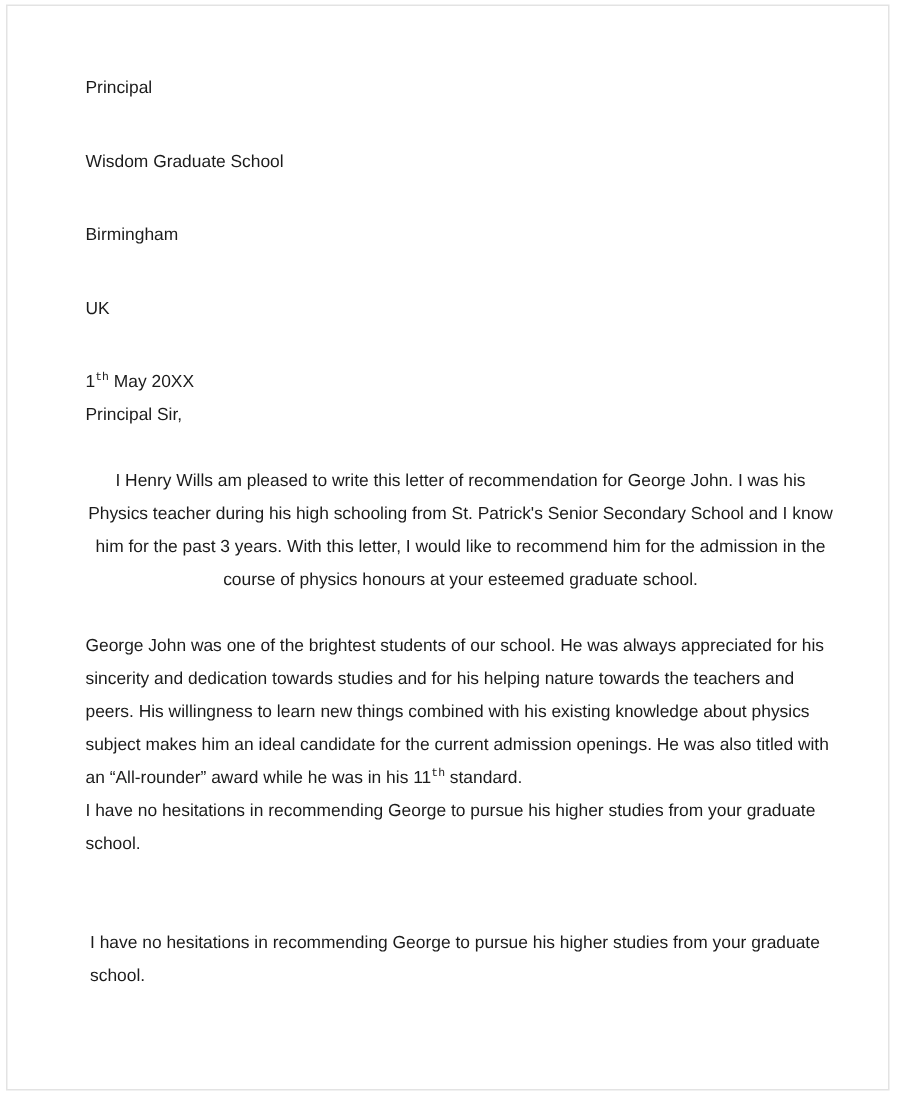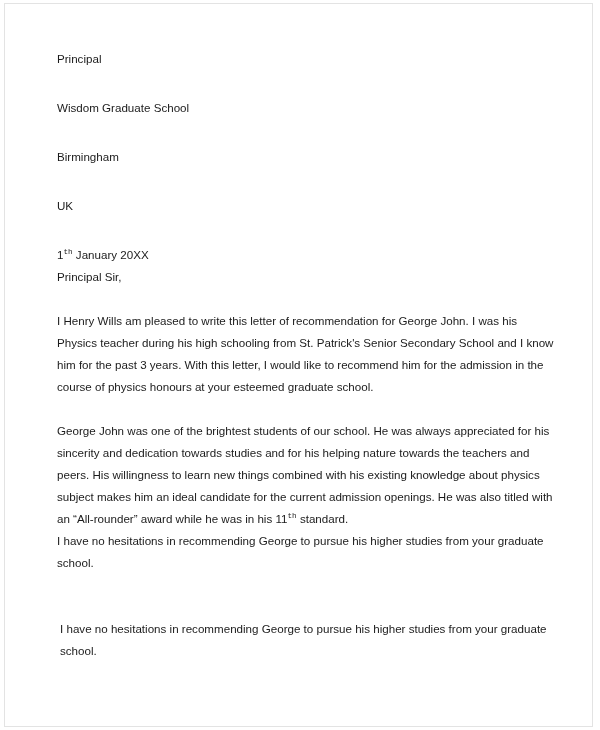--- a/index.html
+++ b/index.html
@@ -40,21 +40,21 @@
   }
   .meta-line {
     margin: 0;
     white-space: nowrap;
   }
   .meta-block {
     margin-bottom: 22px;
   }
   .para {
     margin: 0 0 22px 0;
-    text-align: left;
+    text-align: center;
   }
   .para-tight {
     margin: 0;
   }
   .para-indent {
     margin: 0;
     padding-left: 3px;
   }
   .block-gap-lg {
     height: 44px;
@@ -73,21 +73,21 @@
   <div class="letter">
 
     <div class="address-block">
       <p class="addr-line">Principal</p>
       <p class="addr-line">Wisdom Graduate School</p>
       <p class="addr-line">Birmingham</p>
       <p class="addr-line">UK</p>
     </div>
 
     <div class="meta-block">
-      <p class="meta-line"><span>1</span><sup>th</sup><span> January 20XX</span></p>
+      <p class="meta-line"><span>1</span><sup>th</sup><span> May 20XX</span></p>
       <p class="meta-line">Principal Sir,</p>
     </div>
 
     <p class="para">I Henry Wills am pleased to write this letter of recommendation for George John. I was his Physics teacher during his high schooling from St. Patrick's Senior Secondary School and I know him for the past 3 years. With this letter, I would like to recommend him for the admission in the course of physics honours at your esteemed graduate school.</p>
 
     <p class="para-tight"><span>George John was one of the brightest students of our school. He was always appreciated for his sincerity and dedication towards studies and for his helping nature towards the teachers and peers. His willingness to learn new things combined with his existing knowledge about physics subject makes him an ideal candidate for the current admission openings. He was also titled with an “All-rounder” award while he was in his </span><span>11</span><sup>th</sup><span> standard.</span></p>
 
     <p class="para-tight">I have no hesitations in recommending George to pursue his higher studies from your graduate school.</p>
 
     <div class="block-gap-lg"></div>

